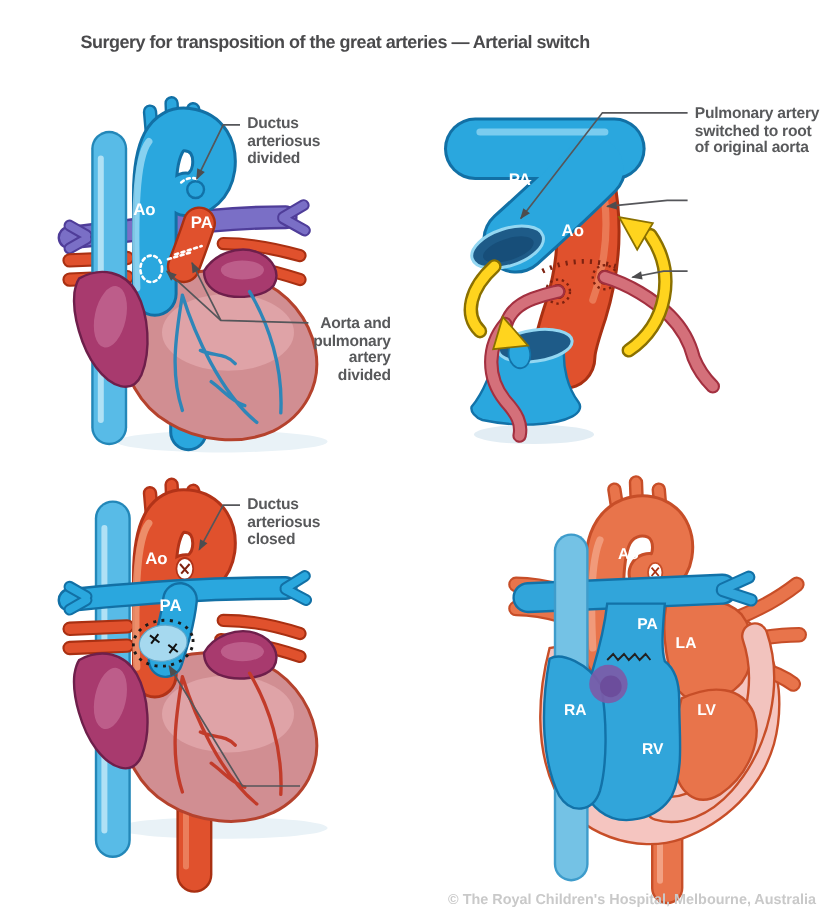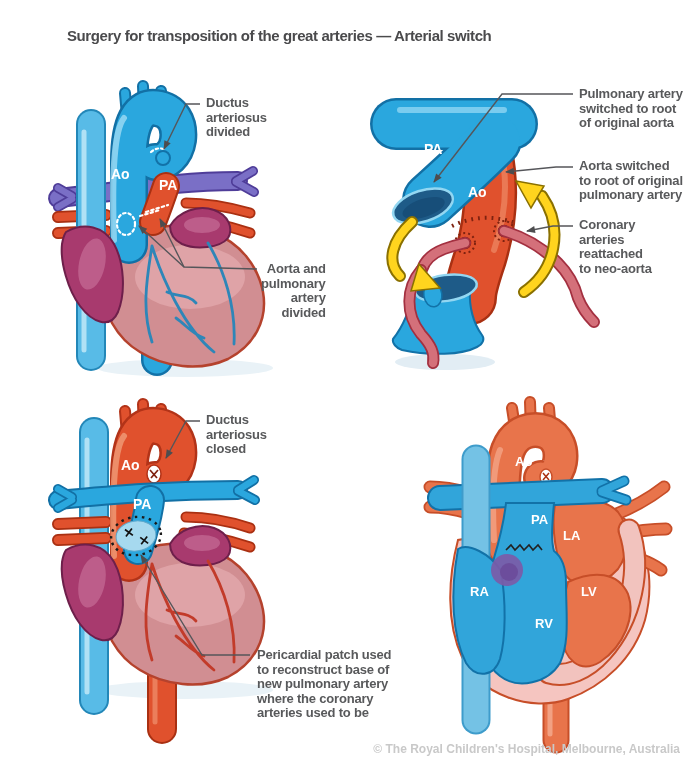--- a/index.html
+++ b/index.html
@@ -308,32 +308,20 @@
 arteriosus
 divided</div>
 <div class="anno" style="left:261px;top:262px;text-align:right;">Aorta and
 pulmonary
 artery
 divided</div>
 
 <div class="anno" style="left:579px;top:87px;">Pulmonary artery
 switched to root
 of original aorta</div>
-<div class="anno" style="left:579px;top:159px;">Aorta switched
-to root of original
-pulmonary artery</div>
-<div class="anno" style="left:579px;top:218px;">Coronary
-arteries
-reattached
-to neo-aorta</div>
 
 <div class="anno" style="left:206px;top:413px;">Ductus
 arteriosus
 closed</div>
-<div class="anno" style="left:257px;top:648px;">Pericardial patch used
-to reconstruct base of
-new pulmonary artery
-where the coronary
-arteries used to be</div>
 
 <div class="copyright">© The Royal Children's Hospital, Melbourne, Australia</div>
 
 </div>
 
 </body></html>

